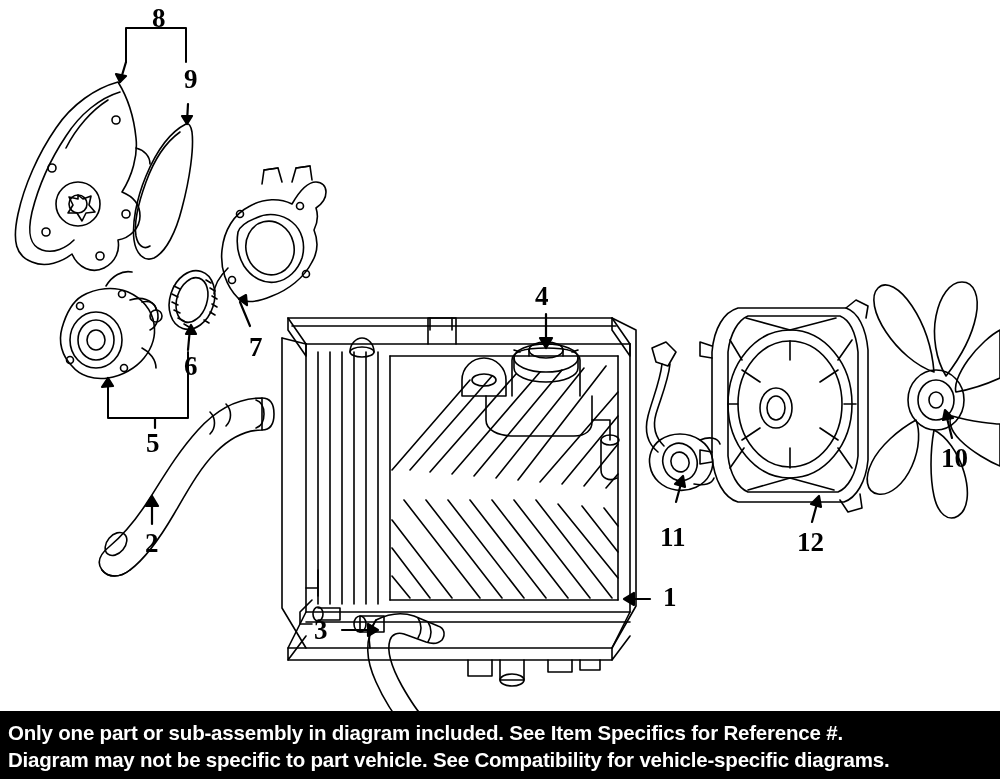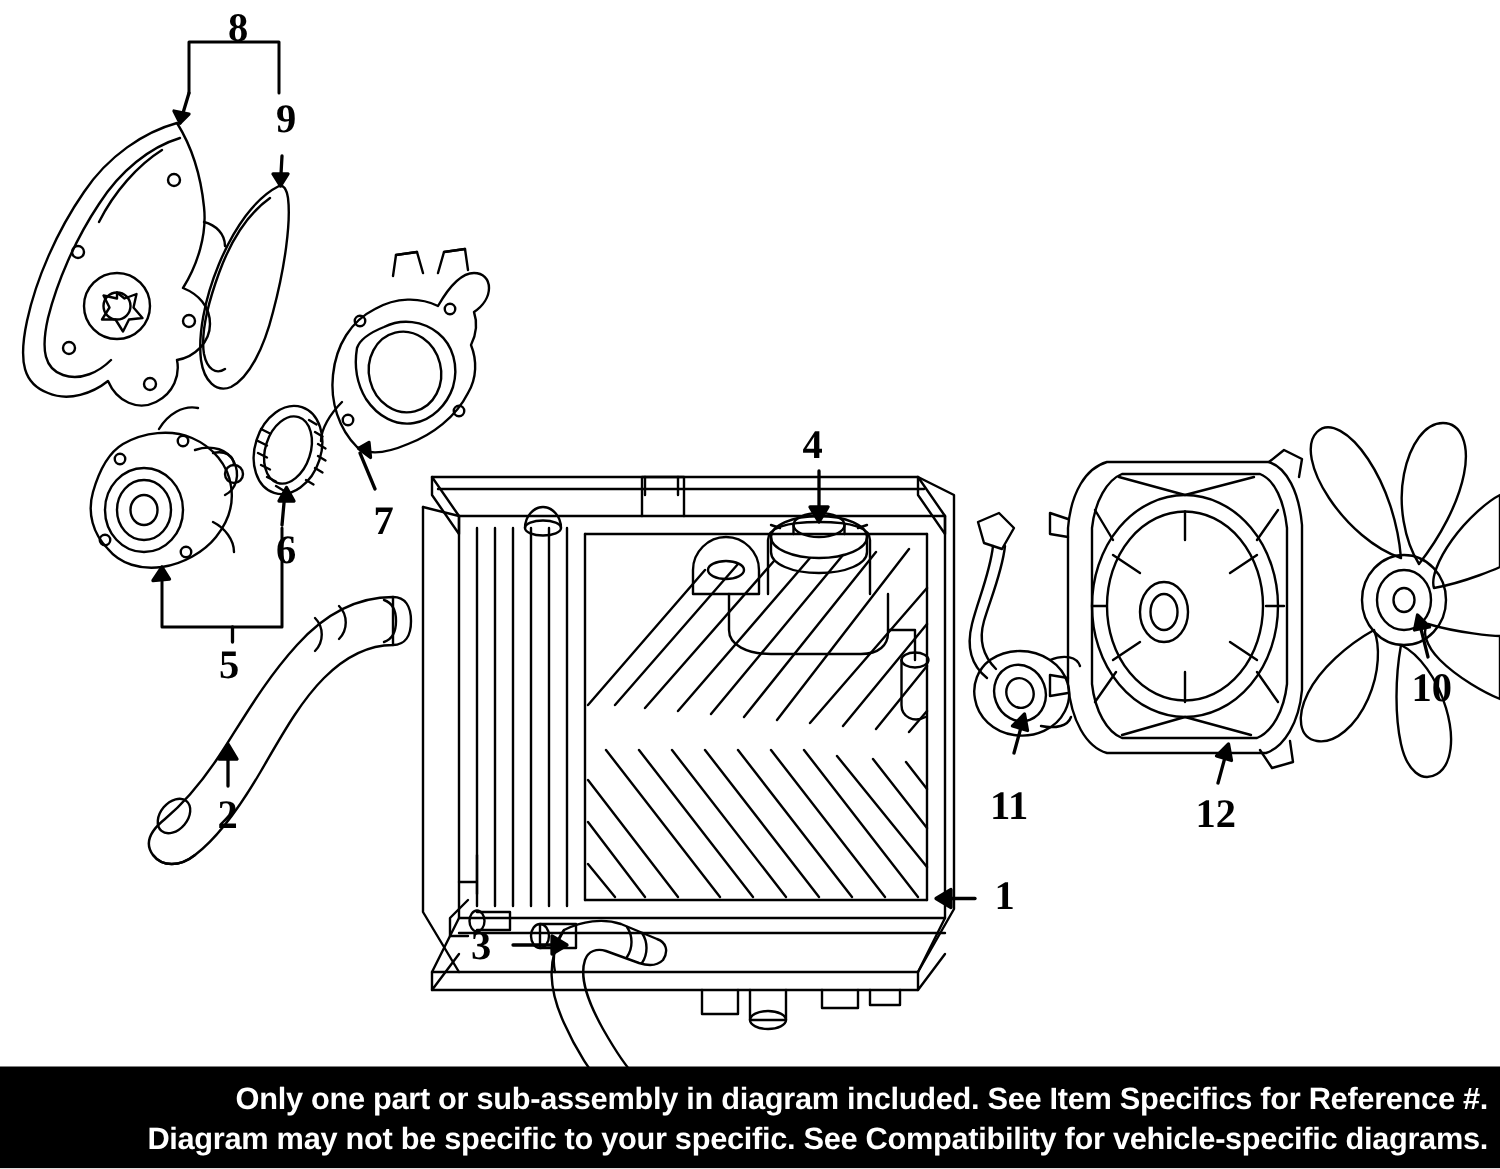--- a/index.html
+++ b/index.html
@@ -47,21 +47,20 @@
     flex-direction: column;
     justify-content: center;
   }
   #footer-banner .line {
     font-family: "Liberation Sans", sans-serif;
     font-weight: bold;
     font-size: 20.5px;
     letter-spacing: -0.2px;
     line-height: 1.32;
     white-space: nowrap;
-    text-align: right;
   }
 </style>
 </head>
 <body>
 
 <div id="page">
 
   <svg id="diagram-svg" viewBox="0 0 1000 779">
     <g fill="none" stroke="#000000" stroke-width="1.6" stroke-linejoin="round" stroke-linecap="round">
 
@@ -340,16 +339,16 @@
   <div class="callout-label" style="left:184px; top:353px;">6</div>
   <div class="callout-label" style="left:249px; top:334px;">7</div>
   <div class="callout-label" style="left:152px; top:5px;">8</div>
   <div class="callout-label" style="left:184px; top:66px;">9</div>
   <div class="callout-label" style="left:941px; top:445px;">10</div>
   <div class="callout-label" style="left:660px; top:508px;margin-top:16px;">11</div>
   <div class="callout-label" style="left:797px; top:529px;text-align:center;">12</div>
 
   <div id="footer-banner">
     <div class="line">Only one part or sub-assembly in diagram included. See Item Specifics for Reference #.</div>
-    <div class="line">Diagram may not be specific to your specific. See Compatibility for vehicle-specific diagrams.</div>
+    <div class="line">Diagram may not be specific to part vehicle. See Compatibility for vehicle-specific diagrams.</div>
   </div>
 
 </div>
 
 </body></html>

